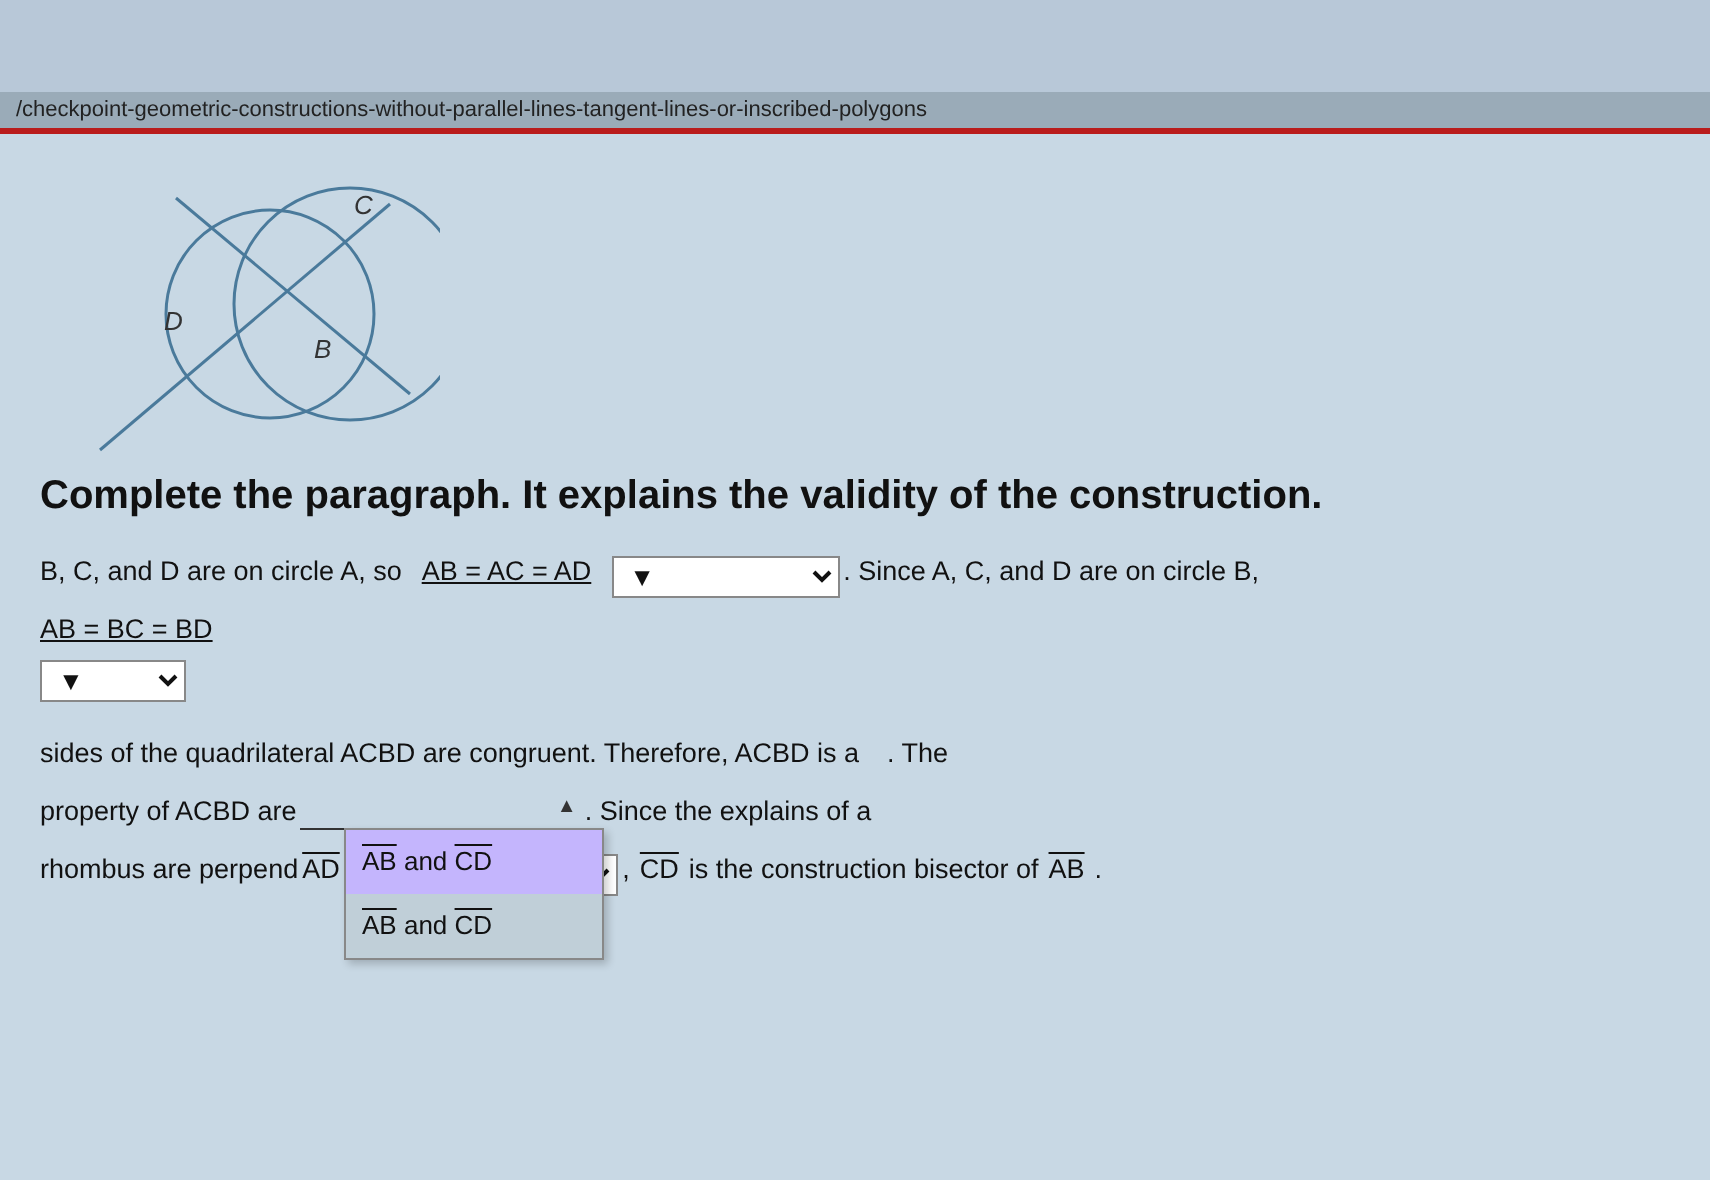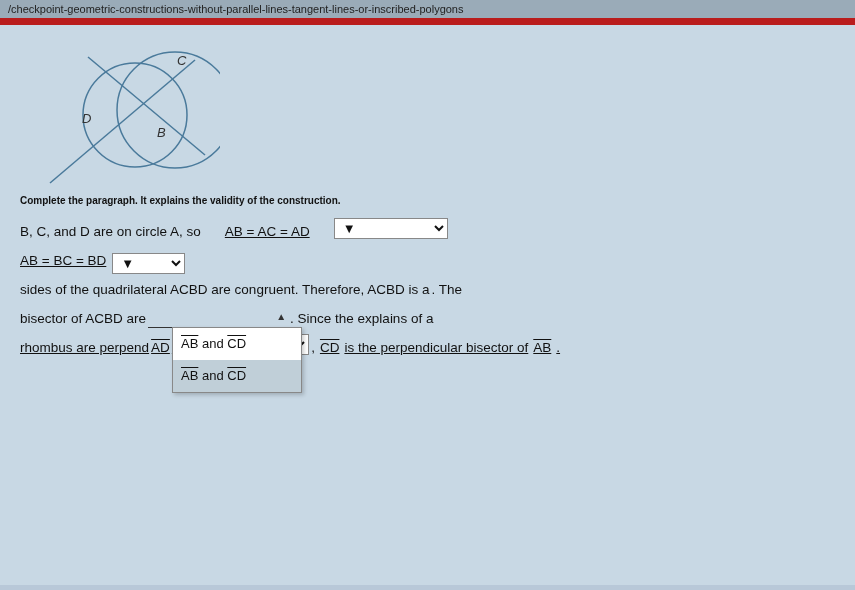--- a/index.html
+++ b/index.html
@@ -10,21 +10,22 @@
       width: 855px;
       min-height: 590px;
       overflow: hidden;
     }
 
     .top-bar {
       background: #9aabb8;
       padding: 3px 8px;
       font-size: 11px;
       color: #222;
-      border-bottom: 7px solid #b91c1c;
+      border-bottom: 3px solid #b91c1c;
+      margin-top: 46px;
     }
 
     .main-container {
       background: #c8d8e4;
       padding: 10px 20px 20px 20px;
       min-height: 560px;
     }
 
     .diagram-area {
       width: 200px;
@@ -33,21 +34,21 @@
       margin-bottom: 10px;
     }
 
     .diagram-area svg {
       position: absolute;
       top: 0; left: 0;
     }
 
     .paragraph-instruction {
       font-weight: bold;
-      font-size: 10px;
+      font-size: 20px;
       color: #111;
       margin-bottom: 12px;
     }
 
     .text-block {
       font-size: 13.5px;
       color: #111;
       line-height: 2.0;
     }
 
@@ -81,25 +82,25 @@
     }
 
     .dropdown-list-item {
       padding: 3px 8px;
       font-size: 13px;
       cursor: pointer;
       color: #111;
       white-space: nowrap;
     }
 
-    .line1 { display: flex; align-items: flex-start; flex-wrap: wrap; gap: 16px; margin-bottom: 2px; }
-    .line2 { display: flex; align-items: flex-end; flex-wrap: wrap; gap: 2px; margin-bottom: 2px; }
-    .line3 { display: flex; align-items: center; flex-wrap: wrap; gap: 2px; margin-bottom: 2px; }
+    .line1 { display: flex; align-items: flex-end; flex-wrap: wrap; gap: 2px; margin-bottom: 2px; }
+    .line2 { display: flex; align-items: flex-start; flex-wrap: wrap; gap: 2px; margin-bottom: 12px; flex-direction: column; }
+    .line3 { display: flex; align-items: center; flex-wrap: wrap; gap: 14px; margin-bottom: 2px; }
     .line4 { display: flex; align-items: center; flex-wrap: wrap; gap: 2px; margin-bottom: 2px; }
-    .line5 { display: flex; align-items: flex-start; flex-wrap: wrap; gap: 2px; margin-bottom: 2px; text-decoration: underline; }
+    .line5 { display: flex; align-items: flex-end; flex-wrap: wrap; gap: 2px; margin-bottom: 2px; }
 
     .over {
       display: inline;
       text-decoration: overline;
     }
   </style>
 </head>
 <body>
 
 <div class="top-bar">
@@ -131,41 +132,42 @@
   <div class="text-block">
 
     <div class="line1">
       <span>B, C, and D are on circle A, so</span>
       <span style="text-decoration:underline; margin: 0 8px;">AB = AC = AD</span>
       <select class="dropdown">
         <option>▼</option>
         <option>AB = AC = AD</option>
         <option>AB = BC = AD</option>
       </select>
+      <span>. Since A, C, and D are on circle B,</span>
     </div>
 
     <div class="line2">
       <span style="text-decoration:underline; margin-right:4px;">AB = BC = BD</span>
       <select class="dropdown">
         <option>▼</option>
         <option>option1</option>
       </select>
     </div>
 
     <div class="line3">
       <span>sides of the quadrilateral ACBD are congruent. Therefore, ACBD is a</span>
       <span>. The</span>
     </div>
 
     <div class="line4" style="position:relative;">
-      <span>bisector of ACBD are</span>
+      <span>property of ACBD are</span>
       <span class="fill-blank-up" style="min-width:140px; position:relative;"></span>
       <span>. Since the explains of a</span>
 
-      <div style="position:absolute; top:22px; left:152px; background:#ffffff; border:1px solid #888; z-index:10; min-width:130px; box-shadow:2px 2px 4px rgba(0,0,0,0.2);">
+      <div style="position:absolute; top:22px; left:152px; background:#c4b5fd; border:1px solid #888; z-index:10; min-width:130px; box-shadow:2px 2px 4px rgba(0,0,0,0.2);">
         <div class="dropdown-list-item">
           <span class="over">AB</span>
           <span> and </span>
           <span class="over">CD</span>
         </div>
         <div class="dropdown-list-item" style="background:#c0cfd8;">
           <span class="over">AB</span>
           <span> and </span>
           <span class="over">CD</span>
         </div>
@@ -176,19 +178,19 @@
       <span>rhombus are perpend</span>
       <span class="over">AD</span>
       <span>and</span>
       <span class="over">BC</span>
       <select class="dropdown">
         <option>each other</option>
         <option>option2</option>
       </select>
       <span>,</span>
       <span class="over" style="margin:0 3px;">CD</span>
-      <span>is the perpendicular bisector of</span>
+      <span>is the construction bisector of</span>
       <span class="over" style="margin:0 3px;">AB</span>
       <span>.</span>
     </div>
 
   </div>
 </div>
 
 </body></html>

